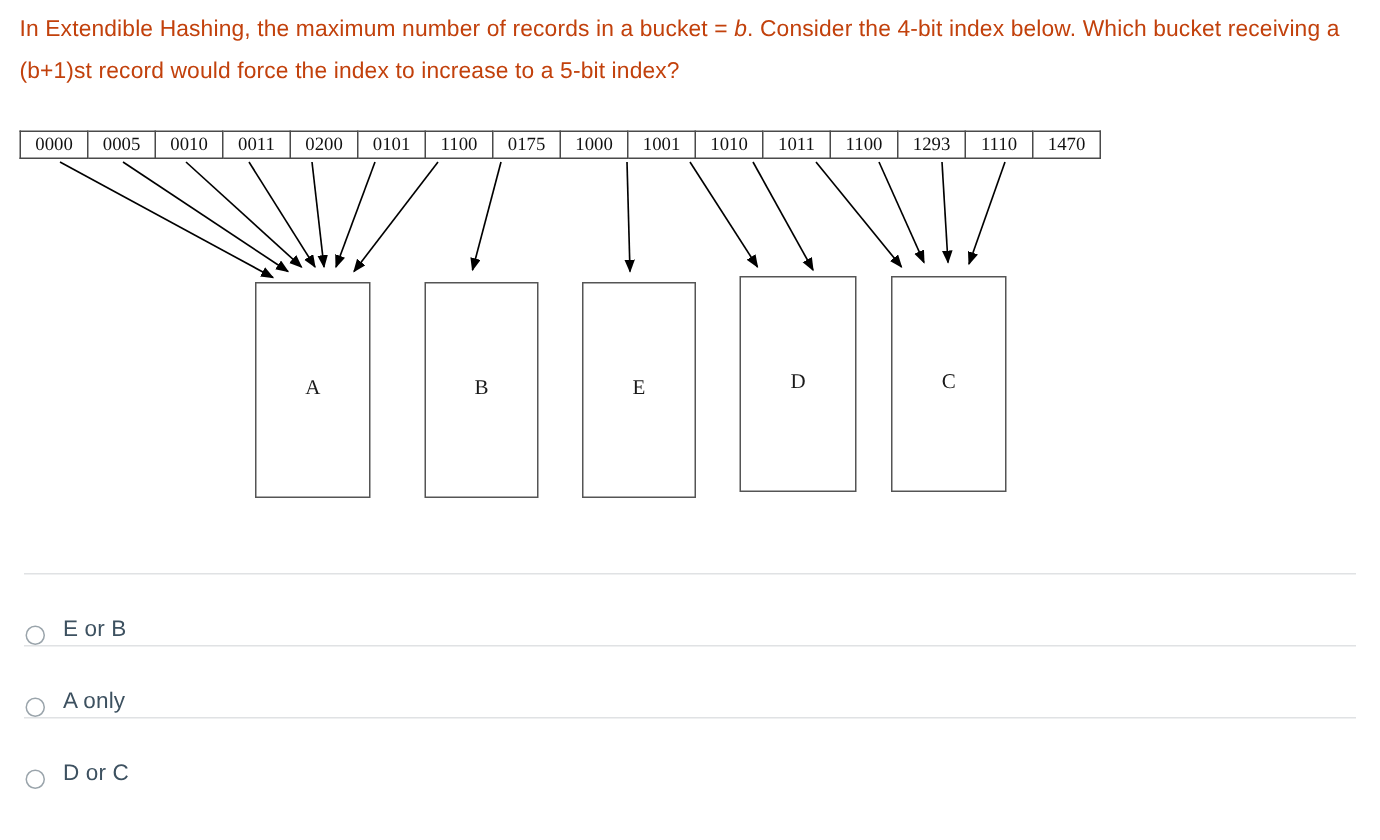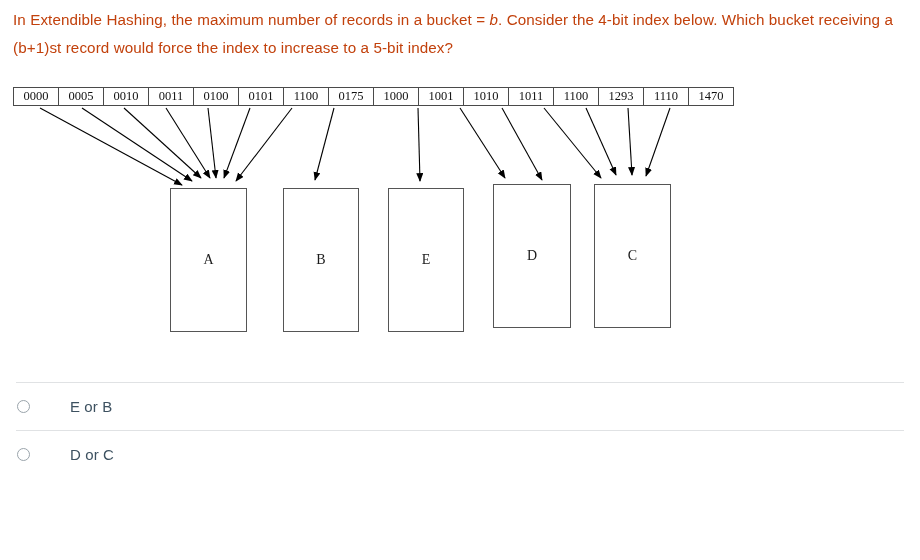--- a/index.html
+++ b/index.html
@@ -97,22 +97,21 @@
     left: 0;
     top: 382px;
     width: 920px;
   }
   .option-row {
     position: relative;
     height: 47px;
     border-top: 1px solid #e0e2e4;
     margin: 0 16px;
     display: flex;
-    align-items: center;
-    gap: 28px;
+    align-items: flex-end;
   }
   .radio-outer {
     width: 13px;
     height: 13px;
     border: 1.3px solid #9aa4ab;
     border-radius: 50%;
     box-sizing: border-box;
     flex: 0 0 auto;
     margin-left: 1px;
     margin-right: 12px;
@@ -135,21 +134,21 @@
 
 <div id="figure">
 
   <table id="index-table">
     <tbody>
       <tr id="index-row">
           <td>0000</td>
           <td>0005</td>
           <td>0010</td>
           <td>0011</td>
-          <td>0100</td>
+          <td>0200</td>
           <td>0101</td>
           <td>1100</td>
           <td>0175</td>
           <td>1000</td>
           <td>1001</td>
           <td>1010</td>
           <td>1011</td>
           <td>1100</td>
           <td>1293</td>
           <td>1110</td>
@@ -202,15 +201,19 @@
     </div>
 </div>
 
 <div id="options">
     <div class="option-row">
       <span class="radio-outer"></span>
       <span class="option-label">E or B</span>
     </div>
     <div class="option-row">
       <span class="radio-outer"></span>
+      <span class="option-label">A only</span>
+    </div>
+    <div class="option-row">
+      <span class="radio-outer"></span>
       <span class="option-label">D or C</span>
     </div>
   </div>
 
 </body></html>

